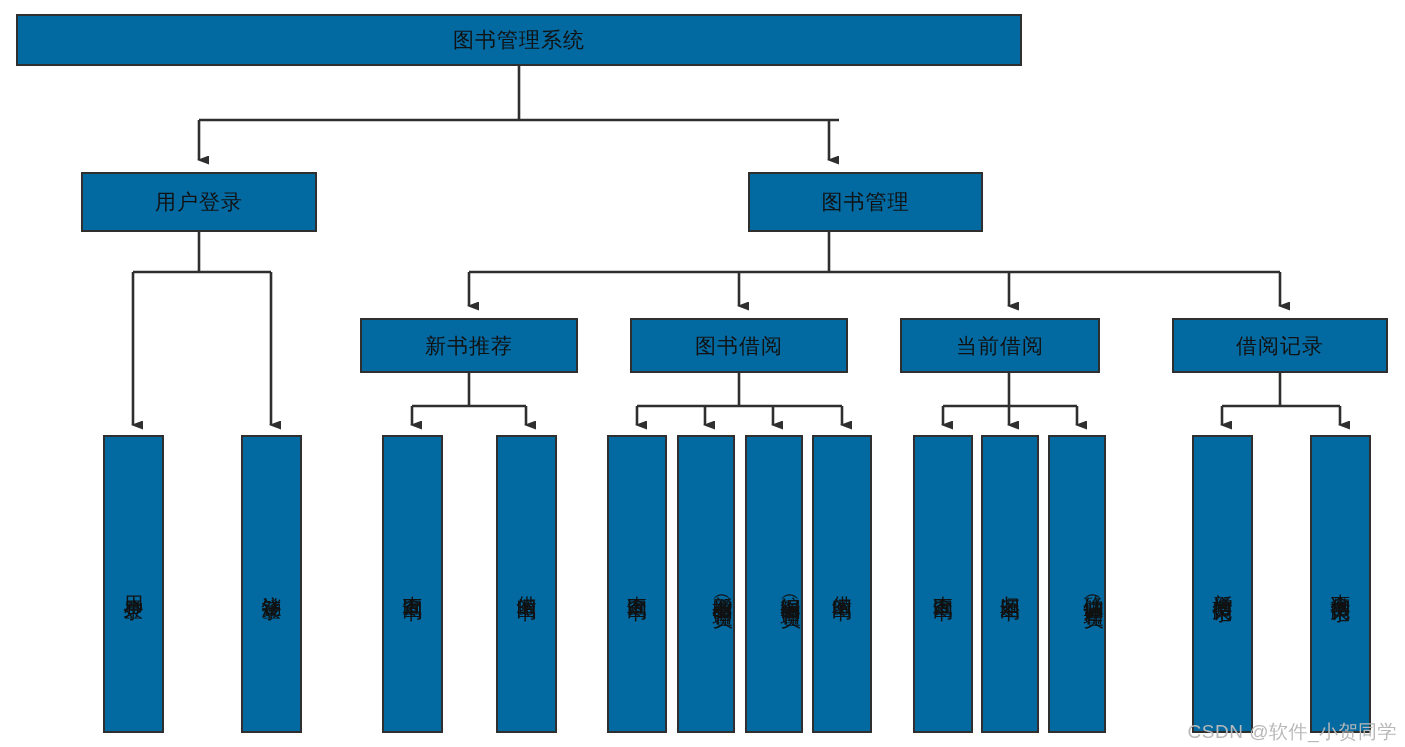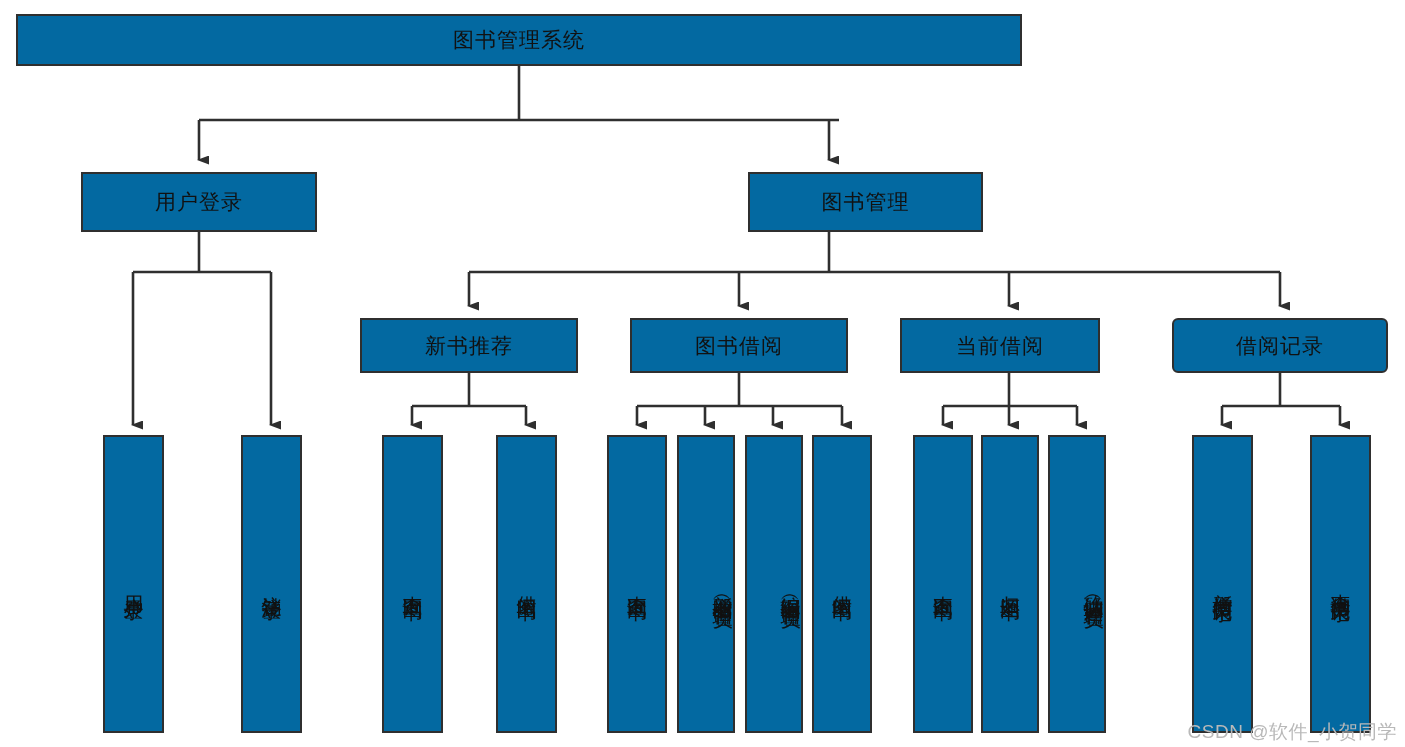--- a/index.html
+++ b/index.html
@@ -138,21 +138,21 @@
 
   <div class="node lvl3" style="left:360px; top:318px; width:218px; height:55px;">
     <span>新书推荐</span>
   </div>
   <div class="node lvl3" style="left:630px; top:318px; width:218px; height:55px;">
     <span>图书借阅</span>
   </div>
   <div class="node lvl3" style="left:900px; top:318px; width:200px; height:55px;">
     <span>当前借阅</span>
   </div>
-  <div class="node lvl3" style="left:1172px; top:318px; width:216px; height:55px;border-radius:6px;">
+  <div class="node lvl3" style="left:1172px; top:318px; width:216px; height:55px;">
     <span>借阅记录</span>
   </div>
 
   <div class="node leaf centered" style="left:103px; top:435px; width:61px; height:298px;">
     <span class="leaf-text">用户登录</span>
   </div>
   <div class="node leaf centered" style="left:241px; top:435px; width:61px; height:298px;">
     <span class="leaf-text">注销登录</span>
   </div>
 

